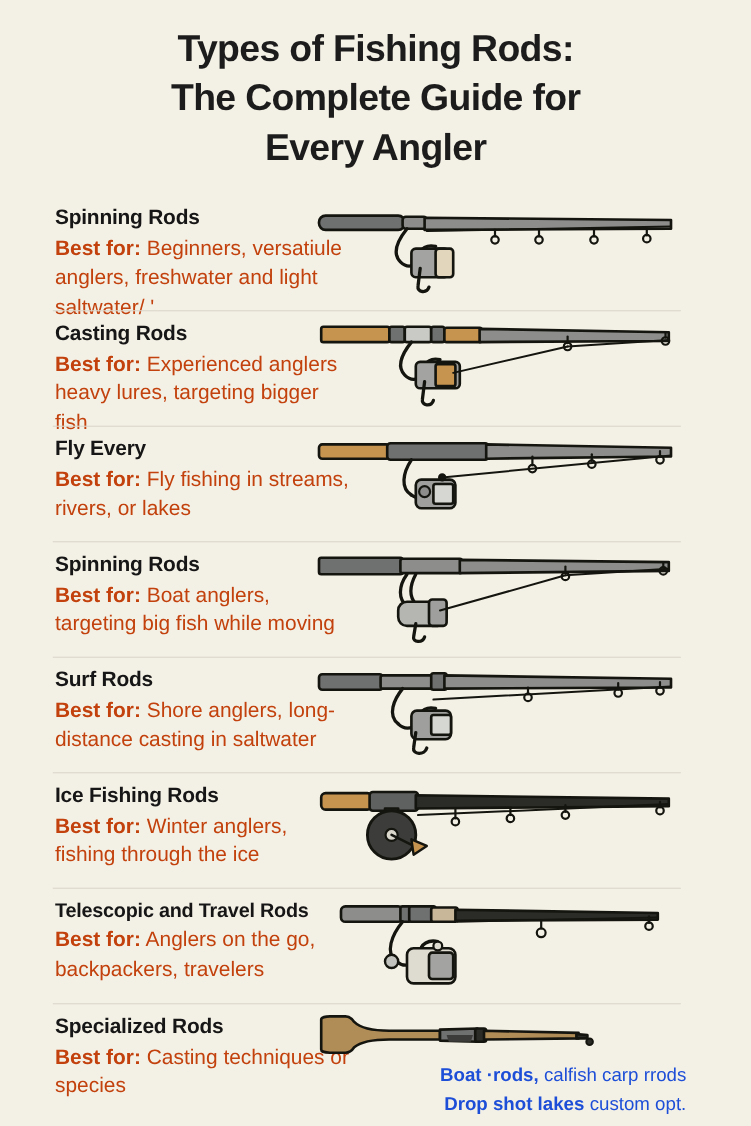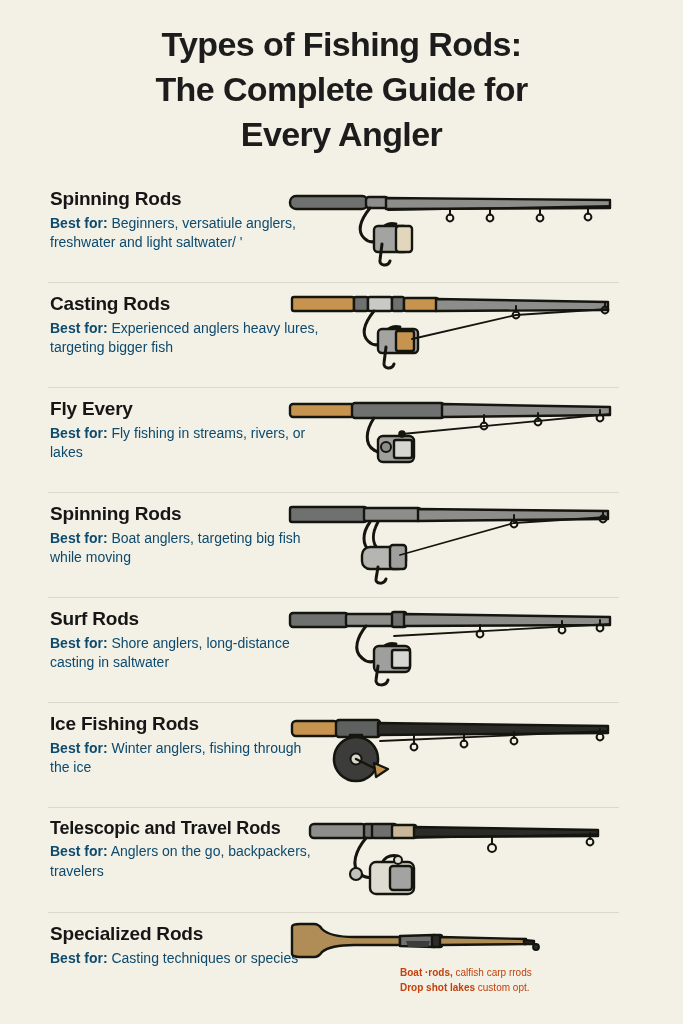--- a/index.html
+++ b/index.html
@@ -56,41 +56,42 @@
     font-size:19px;
     font-weight:bold;
     color:#161616;
     letter-spacing:-0.2px;
     margin:0 0 4px 0;
     line-height:1.15;
     white-space:nowrap;
   }
   .rod-name.small{font-size:18px;}
   .best{
-    font-size:14px;
+    font-size:19px;
     line-height:1.42;
-    color:#0c4a6e;
+    color:#c2410c;
     margin:0;
   }
   .best b{font-weight:bold;}
   .artcol{
     position:absolute;
     right:14px;
     top:4px;
     width:375px;
     height:100px;
   }
   .artcol svg{display:block;}
   .note{
     position:absolute;
     left:400px;
     top:965px;
-    font-size:10px;
+    font-size:17px;
     line-height:1.5;
-    color:#c2410c;
+    color:#1d4ed8;
+    text-align:right;
   }
   .note .nl{display:block;white-space:nowrap;}
   .note b{font-weight:bold;}
   .note .reg{font-weight:normal;}
 </style>
 </head>
 <body>
 
 <div id="infographic">
 

